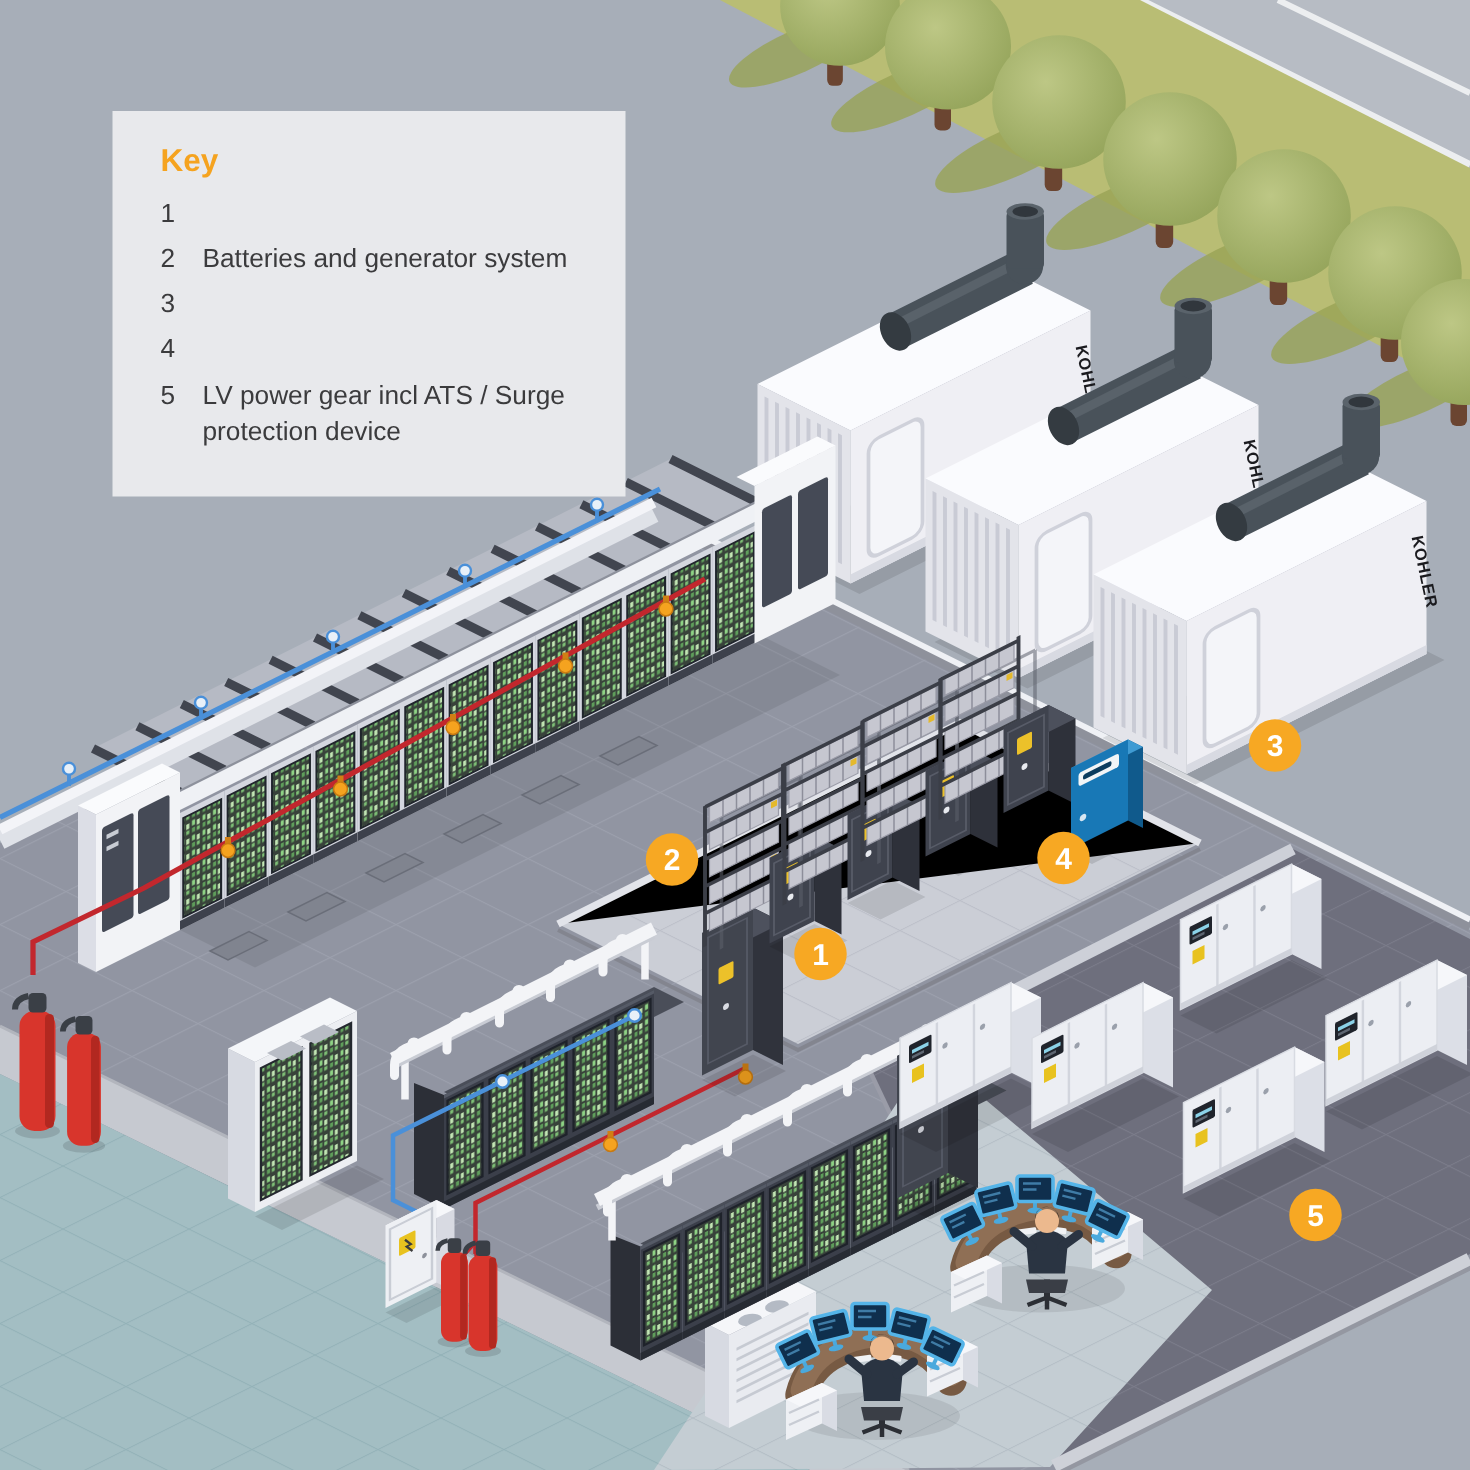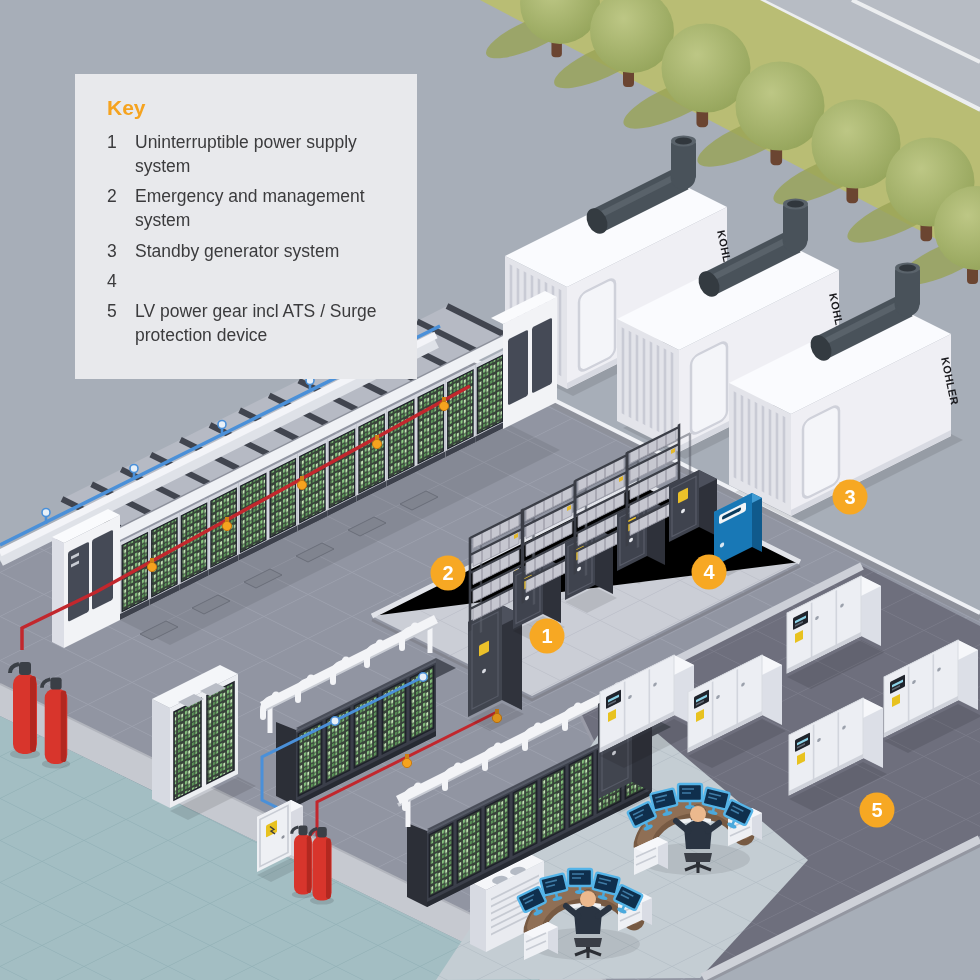--- a/index.html
+++ b/index.html
@@ -538,29 +538,27 @@
 <g transform="translate(877,810)">
   <circle r="17.5" fill="#f7a823"></circle>
   <text text-anchor="middle" dy="7" font-size="20" font-weight="bold" fill="#ffffff">5</text>
 </g>
 </svg>
 
 <div class="key-panel">
   <p class="key-title">Key</p>
   <div class="krow">
     <span class="knum">1</span>
-    <span>Uninterruptible power supply system</span>
   </div>
   <div class="krow">
     <span class="knum">2</span>
-    <span>Emergency and management system</span>
+    <span>Batteries and generator system</span>
   </div>
   <div class="krow">
     <span class="knum">3</span>
-    <span>Standby generator system</span>
   </div>
   <div class="krow">
     <span class="knum">4</span>
   </div>
   <div class="krow">
     <span class="knum">5</span>
     <span>LV power gear incl ATS / Surge protection device</span>
   </div>
 </div>
 

